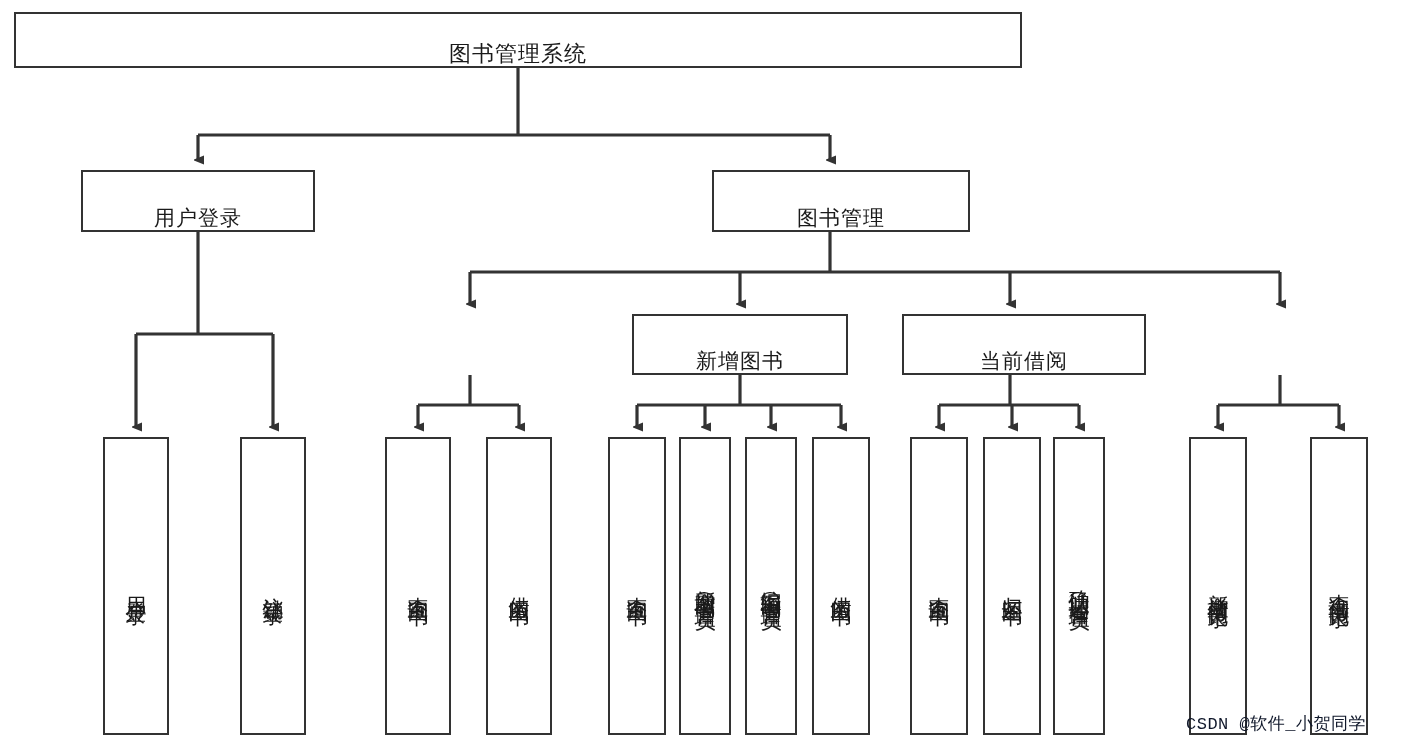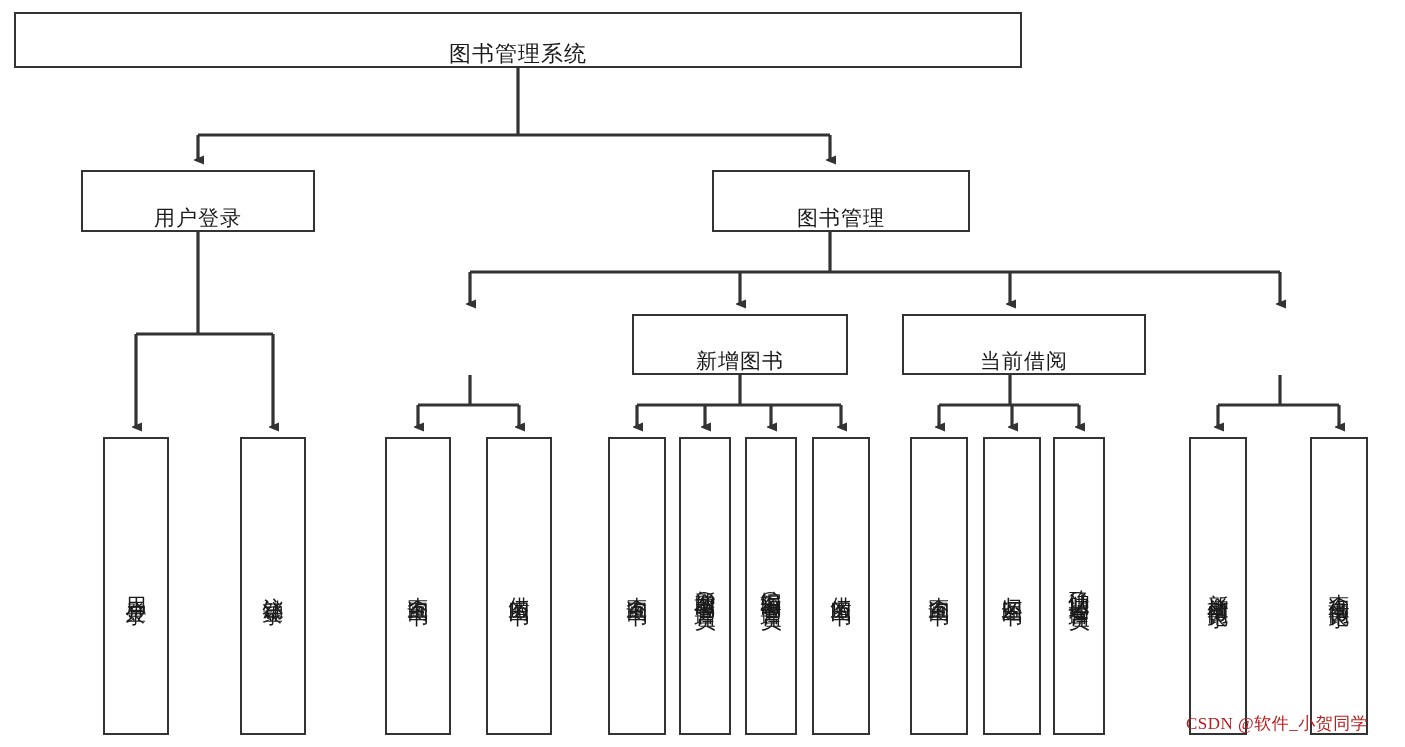--- a/index.html
+++ b/index.html
@@ -52,22 +52,22 @@
     top: 0;
     width: 1405px;
     height: 747px;
     pointer-events: none;
   }
   .watermark {
     position: absolute;
     left: 1186px;
     top: 712px;
     font-size: 17px;
-    color: #b91c1c;
-    font-family: Liberation Serif, serif;
+    color: #0f172a;
+    font-family: Liberation Mono, monospace;
     white-space: nowrap;
     letter-spacing: 0.5px;
   }
 </style>
 </head>
 <body>
 
 <div id="canvas">
 
   <svg id="edges" viewBox="0 0 1405 747" xmlns="http://www.w3.org/2000/svg">

